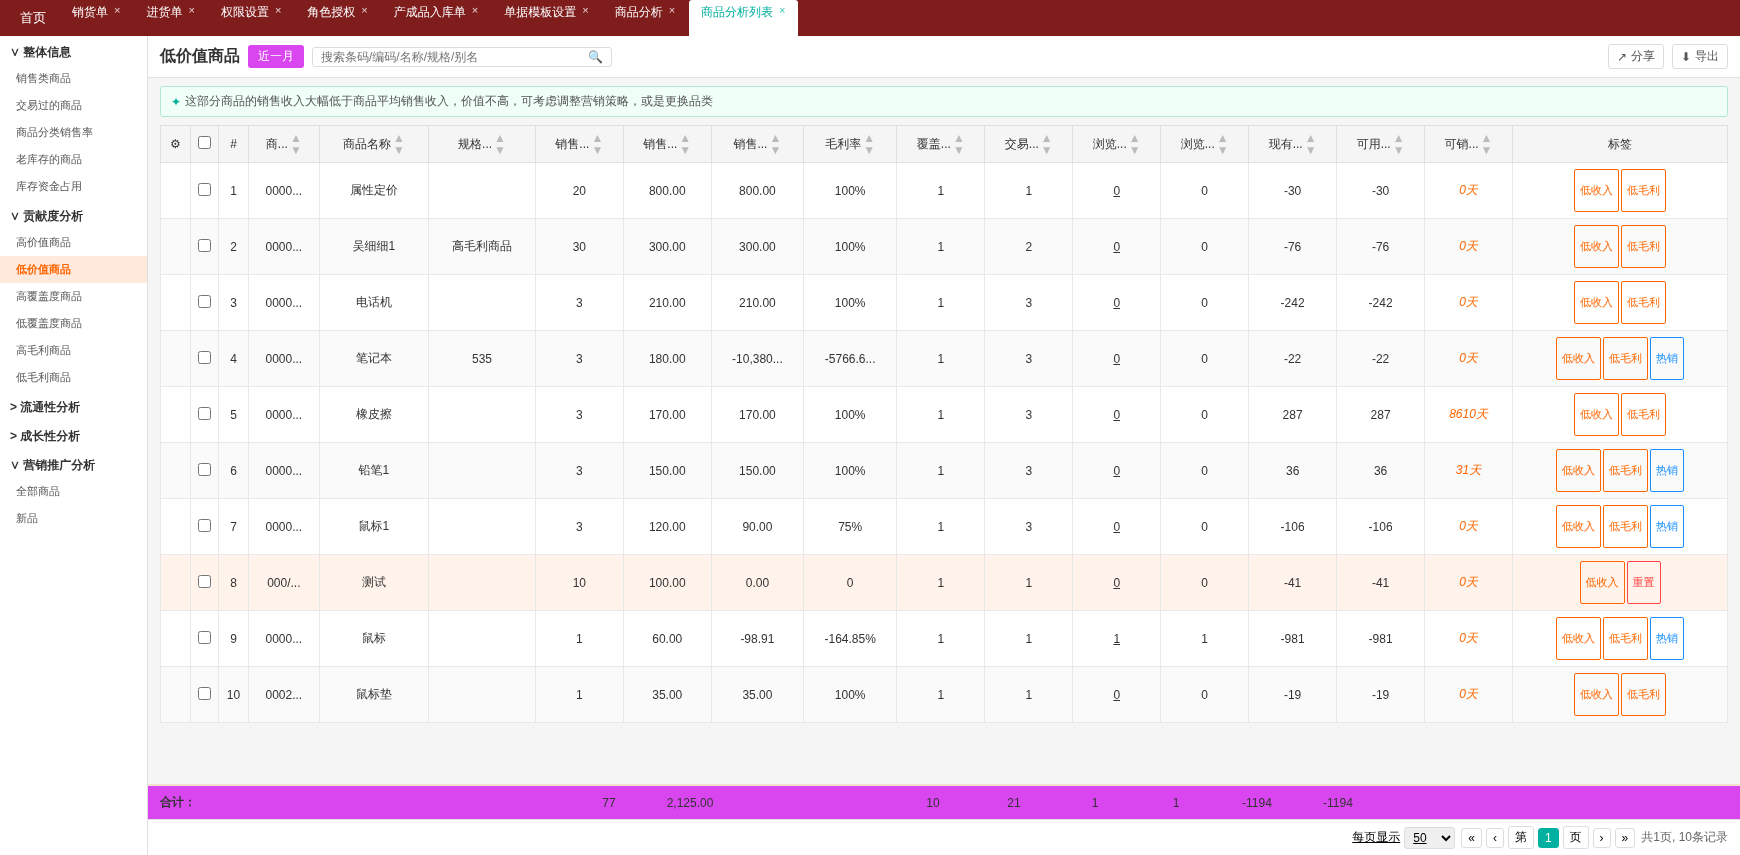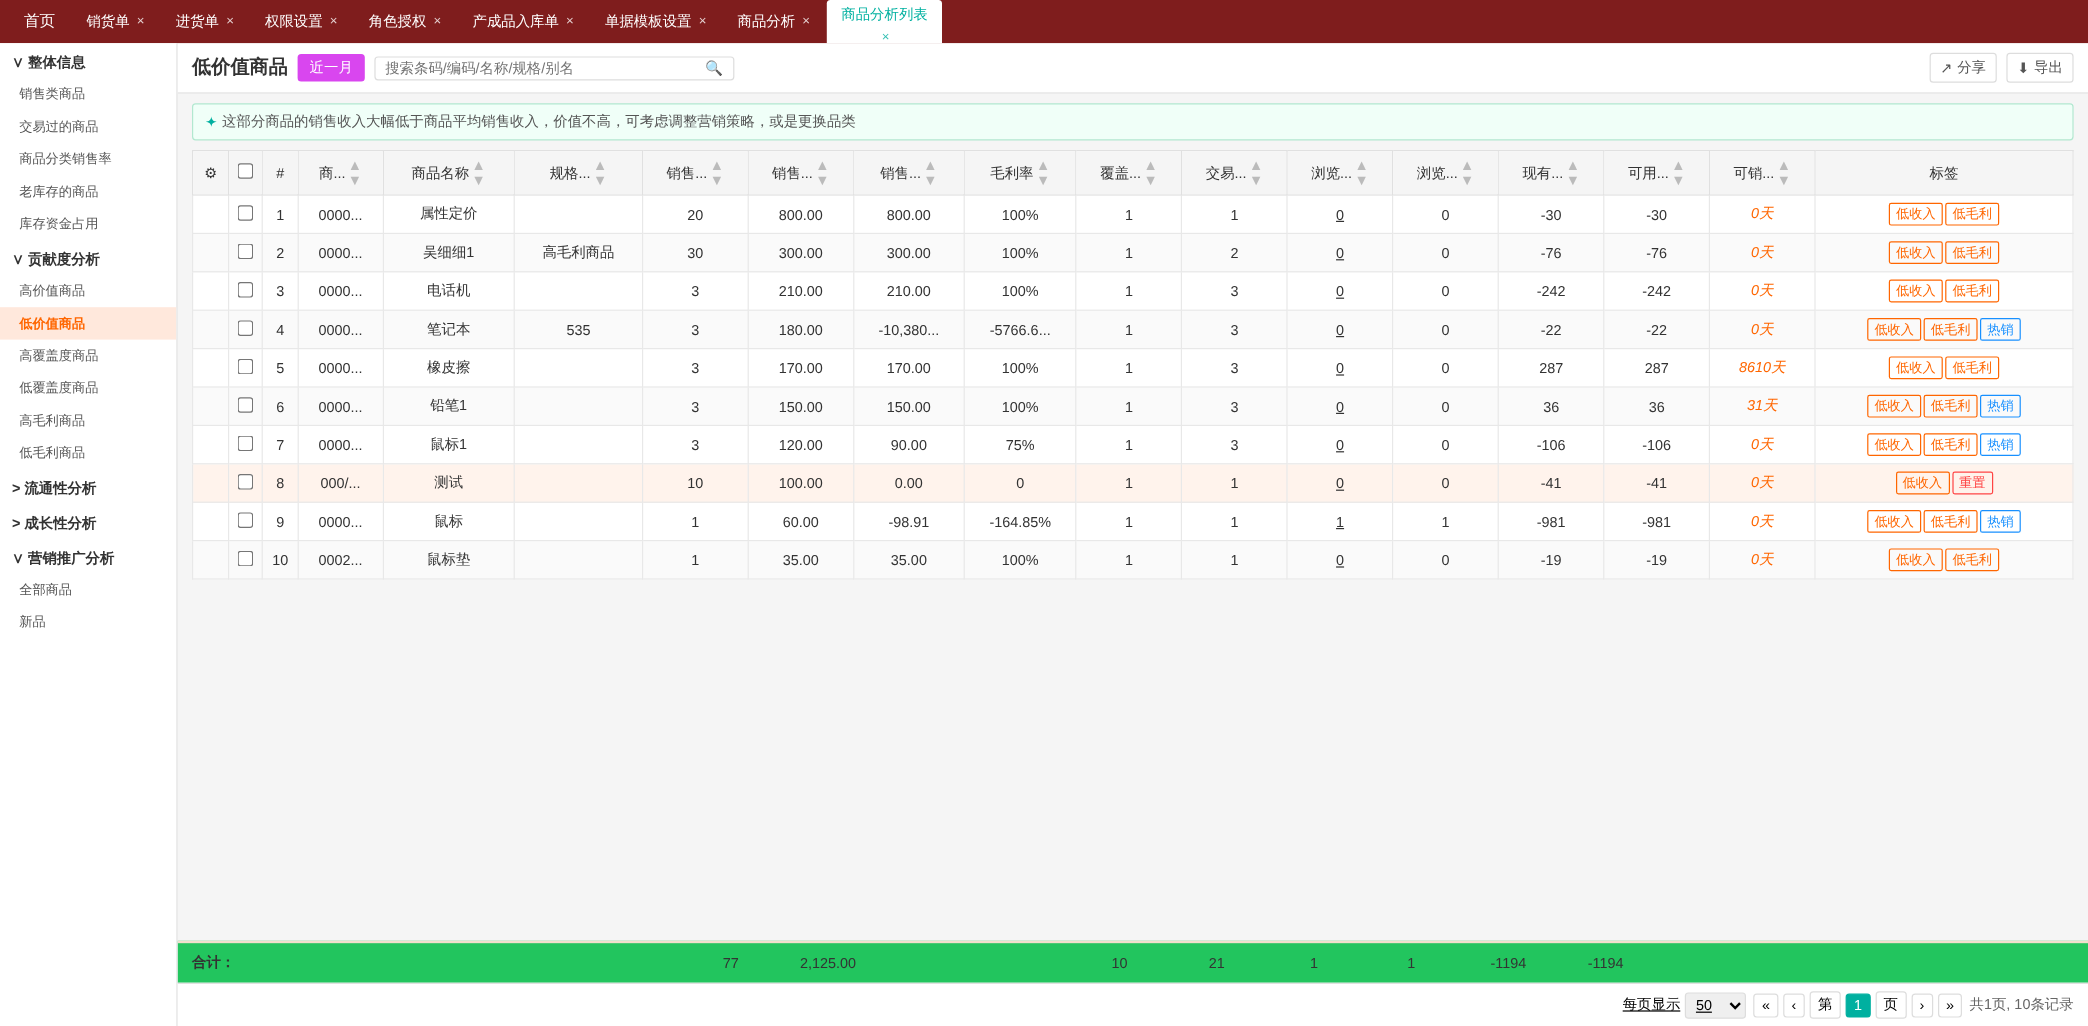--- a/index.html
+++ b/index.html
@@ -3,23 +3,23 @@
   <meta charset="utf-8">
   <style>
     * { box-sizing: border-box; margin: 0; padding: 0; font-family: 'Microsoft YaHei', Arial, sans-serif; font-size: 12px; }
     body { background: #f5f5f5; overflow: hidden; width: 1740px; height: 855px; }
 
     
     .top-nav {
       display: flex; align-items: center; background: #7f1d1d; height: 36px; padding: 0 8px; gap: 2px;
     }
     .nav-item {
-      color: #fff; padding: 4px 12px; cursor: pointer; border-radius: 3px 3px 0 0; font-size: 13px; display: flex; align-items: center; gap: 4px; height: 36px;
+      color: #fff; padding: 4px 12px; cursor: pointer; border-radius: 3px 3px 0 0; font-size: 13px; display: flex; gap: 4px; height: 36px;
     }
-    .nav-item.active { background: #fff; color: #00b0a0; flex-direction: column; }
+    .nav-item.active { background: #fff; color: #00b0a0; }
     .nav-item .close-icon { font-size: 11px; margin-left: 2px; opacity: 0.8; }
     .nav-home { color: #fff; padding: 4px 12px; font-size: 13px; cursor: pointer; }
 
     
     .main-layout { display: flex; height: calc(855px - 36px); }
 
     
     .sidebar { width: 148px; background: #fff; border-right: 1px solid #e0e0e0; overflow-y: auto; flex-shrink: 0; }
     .sidebar-group-title { padding: 8px 10px 4px; color: #333; font-weight: bold; font-size: 12px; display: flex; align-items: flex-end; gap: 4px; }
     .sidebar-item { padding: 6px 10px 6px 16px; cursor: pointer; color: #555; font-size: 11px; }
@@ -42,29 +42,29 @@
     .notice-bar { background: #f0fff8; border: 1px solid #b2e8d0; margin: 8px 12px; padding: 6px 10px; border-radius: 3px; color: #555; font-size: 12px; display: flex; align-items: center; gap: 4px; }
     .notice-icon { color: #00b0a0; }
 
     
     .table-container { flex: 1; overflow: auto; padding: 0 12px; }
     table { width: 100%; border-collapse: collapse; background: #fff; }
     th { background: #f5f5f5; border: 1px solid #e0e0e0; padding: 6px 4px; text-align: center; color: #333; font-weight: normal; white-space: nowrap; position: sticky; top: 0; z-index: 1; font-size: 12px; }
     td { border: 1px solid #e8e8e8; padding: 5px 4px; text-align: center; color: #333; font-size: 12px; white-space: nowrap; }
     tr:nth-child(even) { background: #fafafa; }
     tr.highlight { background: #fff3ec; }
-    .tag { display: inline-block; padding: 1px 5px; border-radius: 2px; font-size: 11px; margin: 1px; text-align: right; }
+    .tag { display: inline-block; padding: 13px 5px; border-radius: 2px; font-size: 11px; margin: 1px; text-align: right; }
     .tag-orange { color: #ff6600; border: 1px solid #ff6600; }
     .tag-red { color: #ff4444; border: 1px solid #ff4444; }
     .tag-blue { color: #1890ff; border: 1px solid #1890ff; }
     .val-orange { color: #ff6600; font-style: italic; }
     .link-underline { text-decoration: underline; color: #333; cursor: pointer; }
 
     
-    .table-footer { background: #22c55e; border-top: 2px solid #f0e0cc; padding: 8px 12px; display: flex; align-items: center; gap: 1px; }
+    .table-footer { background: #d946ef; border-top: 2px solid #f0e0cc; padding: 8px 12px; display: flex; align-items: center; gap: 1px; }
     .footer-label { font-weight: bold; color: #333; margin-right: 8px; }
     .footer-cell { min-width: 80px; text-align: center; color: #333; }
 
     
     .pagination-bar { display: flex; align-items: center; justify-content: flex-end; padding: 6px 12px; background: #fff; border-top: 1px solid #e0e0e0; gap: 6px; }
     .page-size-select { display: flex; align-items: center; gap: 4px; text-decoration: underline; }
     select { border: 1px solid #ddd; border-radius: 3px; padding: 2px 4px; font-size: 12px; outline: none; }
     .page-nav { display: flex; align-items: center; gap: 4px; }
     .page-nav span { padding: 2px 6px; cursor: pointer; border: 1px solid #ddd; border-radius: 3px; }
     .page-nav .current { background: #00b0a0; color: #fff; border-color: #00b0a0; }

